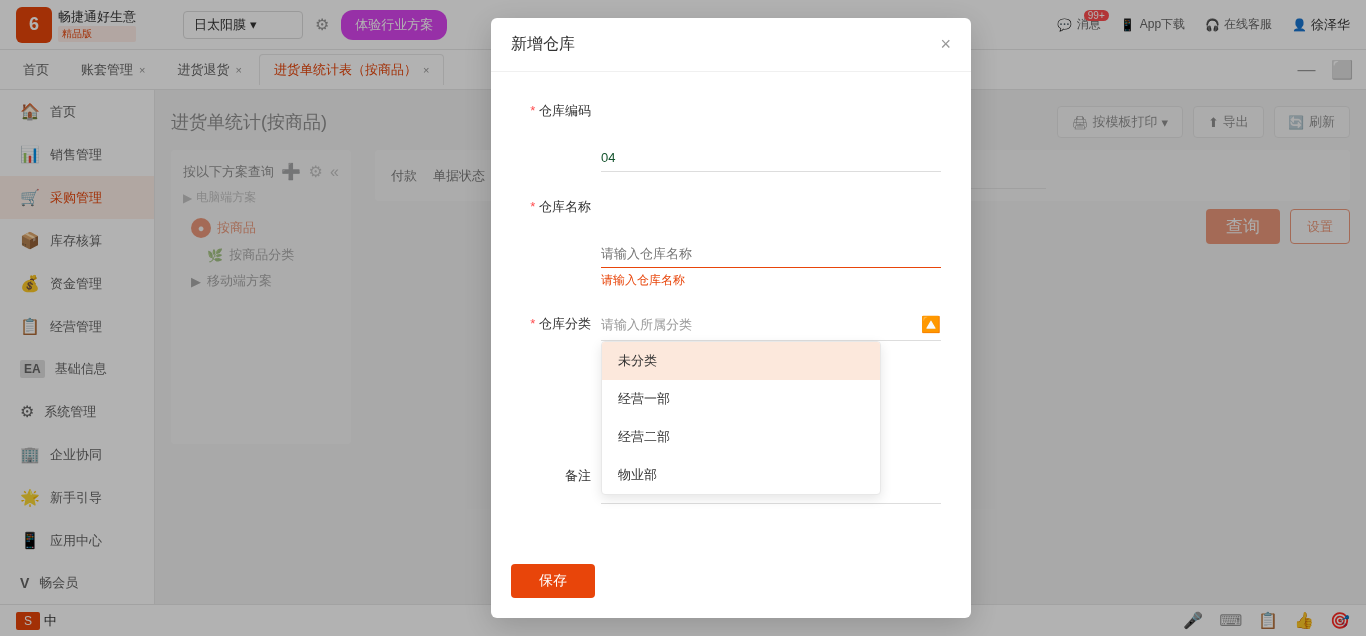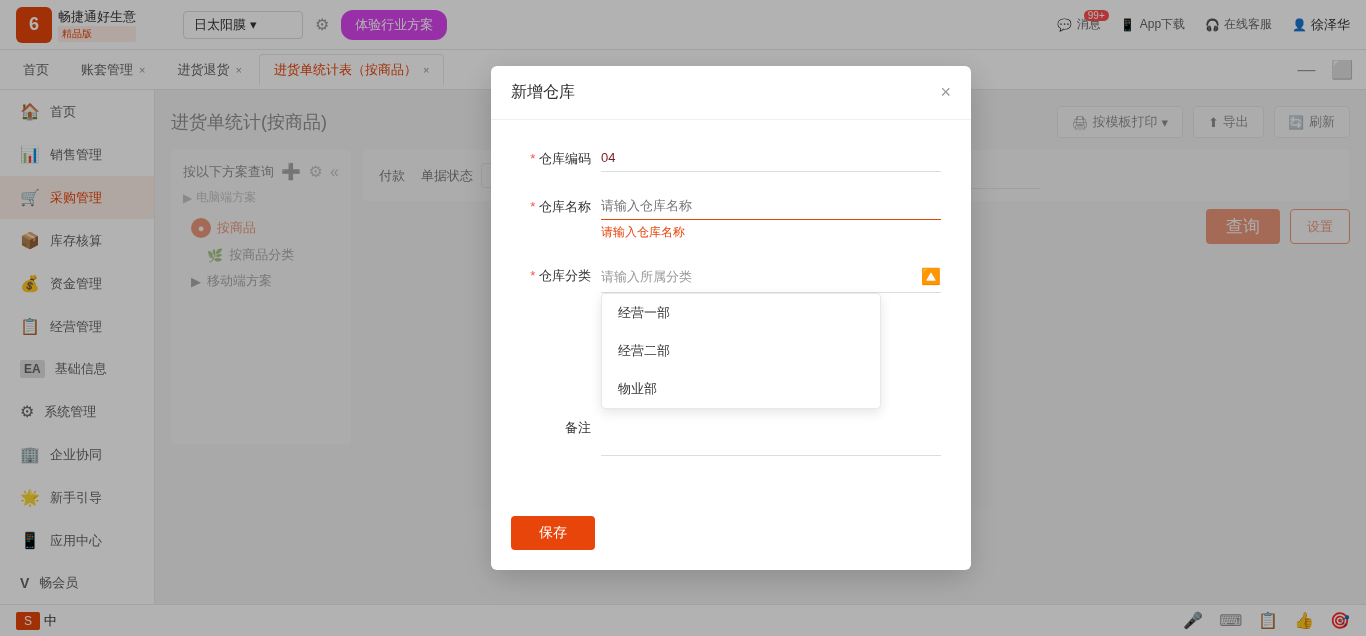--- a/index.html
+++ b/index.html
@@ -91,21 +91,21 @@
     }
     .dialog-title { font-size: 16px; font-weight: 500; color: #333; }
     .dialog-close { font-size: 18px; color: #999; cursor: pointer; }
     .dialog-body { padding: 24px 30px; }
     .form-row { display: flex; align-items: flex-start; margin-bottom: 20px; }
     .form-label { width: 80px; font-size: 13px; color: #333; padding-top: 6px; flex-shrink: 0; text-align: right; padding-right: 10px; }
     .required-star { color: #ff4d4f; }
     .form-control-wrap { flex: 1; }
     .form-input {
       width: 100%; border: none; border-bottom: 1px solid #ddd; padding: 6px 0;
-      font-size: 13px; outline: none; color: #7f1d1d;
+      font-size: 13px; outline: none; color: #14532d; margin-top: 48px;
     }
     .form-input.error-border { border-bottom: 1px solid #e8450a; }
     .error-msg { color: #e8450a; font-size: 12px; margin-top: 4px; }
     .category-select {
       width: 100%; border: none; border-bottom: 1px solid #ddd; padding: 6px 0;
       font-size: 13px; outline: none; color: #999; display: flex; align-items: center;
       justify-content: space-between; cursor: pointer;
     }
     .category-arrow { color: #e8450a; font-size: 16px; }
     .dropdown-list {
@@ -275,21 +275,21 @@
           <span>⬆</span>
           <span>导出</span>
         </button>
         <button class="print-btn">
           <span>🔄</span>
           <span>刷新</span>
         </button>
       </div>
     </div>
 
-    <div style="display:flex;gap:12px;">
+    <div style="display:flex;gap:24px;">
 
       <div style="background:#fff;width:180px;padding:12px;border-radius:4px;flex-shrink:0;">
         <div style="display:flex;align-items:center;justify-content:space-between;margin-bottom:8px;">
           <span style="font-size:13px;color:#333;">按以下方案查询</span>
           <span style="color:#999;">➕</span>
           <span style="color:#999;">⚙</span>
           <span style="color:#999;">«</span>
         </div>
         <div style="font-size:12px;color:#999;margin-bottom:8px;display:flex;align-items:center;gap:4px;">
           <span>▶</span>
@@ -376,20 +376,21 @@
         <span class="required-star">*</span>
         <span>仓库分类</span>
       </div>
       <div class="form-control-wrap" style="position:relative;">
         <div class="category-select">
           <span style="color:#999;">请输入所属分类</span>
           <span class="category-arrow">🔼</span>
         </div>
 
         <div class="dropdown-list">
+          <div class="dropdown-item selected">未分类</div>
           <div class="dropdown-item">经营一部</div>
           <div class="dropdown-item">经营二部</div>
           <div class="dropdown-item">物业部</div>
         </div>
       </div>
     </div>
 
     <div class="form-row" style="margin-top: 120px;">
       <div class="form-label">备注</div>
       <div class="form-control-wrap">

